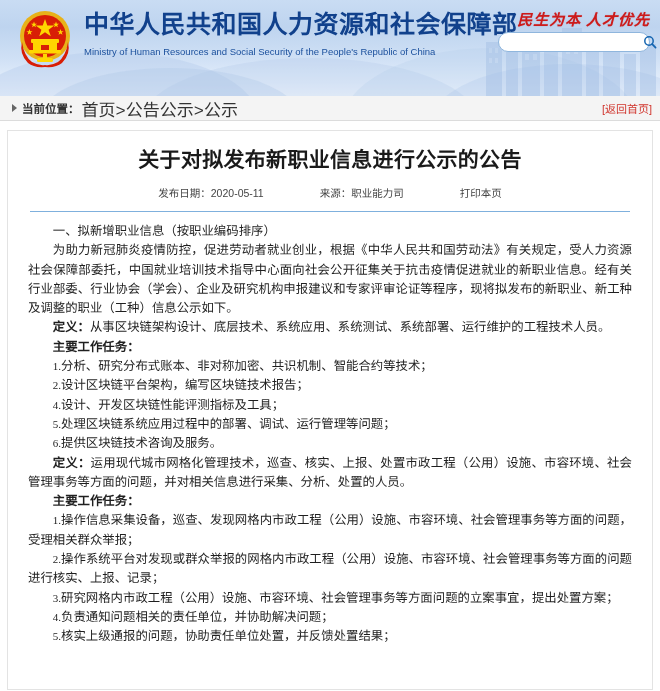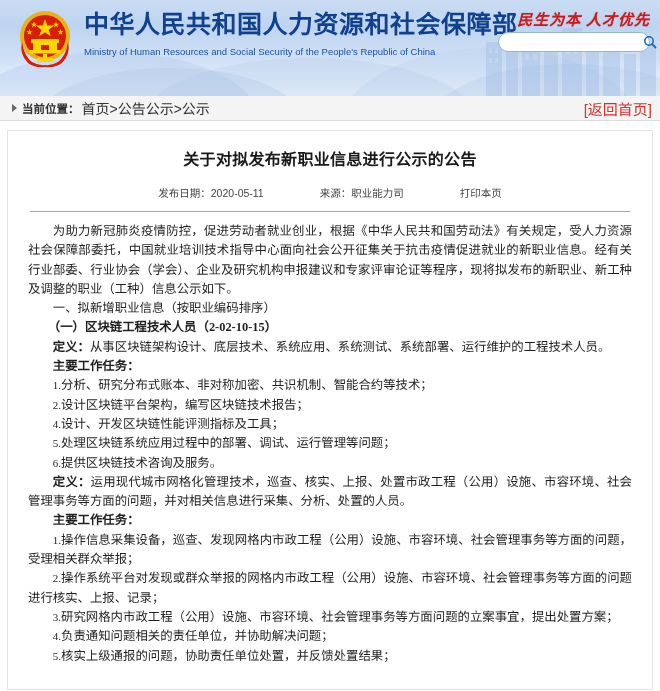--- a/index.html
+++ b/index.html
@@ -132,47 +132,48 @@
     border-bottom: 4px solid transparent;
     margin-right: 5px;
   }
   .crumb-label {
     font-size: 11.5px;
     color: #333;
     font-weight: bold;
     white-space: nowrap;
   }
   .crumb-path {
-    font-size: 14px;
+    font-size: 17px;
     color: #333;
     margin-left: 2px;
     white-space: nowrap;
+    font-family: Liberation Mono, monospace;
   }
   .home-link {
     margin-left: auto;
-    font-size: 15px;
+    font-size: 11px;
     color: #d0342c;
     text-decoration: none;
     white-space: nowrap;
   }
 
   
   .article-card {
     position: relative;
     margin: 9px 7px 0 7px;
     width: 646px;
     background: #ffffff;
     border: 1px solid #e3e3e3;
     min-height: 560px;
     padding: 0;
   }
 
   .art-title {
     text-align: center;
-    font-size: 16px;
+    font-size: 21px;
     font-weight: bold;
     color: #1a1a1a;
     line-height: 24px;
     padding: 17px 40px 0 40px;
     letter-spacing: .3px;
   }
 
   .art-meta {
     display: flex;
     justify-content: center;
@@ -302,23 +303,22 @@
 
   <div class="art-meta">
     <span>发布日期：2020-05-11</span>
     <span>来源：职业能力司</span>
     <a class="print-link" href="#">打印本页</a>
   </div>
 
   <div class="meta-rule"></div>
 
   <div class="art-body" id="article-body">
+      <p class="p-indent">一、拟新增职业信息（按职业编码排序）</p>
       <p class="p-indent">为助力新冠肺炎疫情防控，促进劳动者就业创业，根据《中华人民共和国劳动法》有关规定，受人力资源社会保障部委托，中国就业培训技术指导中心面向社会公开征集关于抗击疫情促进就业的新职业信息。经有关行业部委、行业协会（学会）、企业及研究机构申报建议和专家评审论证等程序，现将拟发布的新职业、新工种及调整的职业（工种）信息公示如下。</p>
-      <p class="p-indent">一、拟新增职业信息（按职业编码排序）</p>
-      <p class="p-sub">（一）区块链工程技术人员（2-02-10-15）</p>
       <p class="p-def"><span class="lead">定义：</span><span>从事区块链架构设计、底层技术、系统应用、系统测试、系统部署、运行维护的工程技术人员。</span></p>
       <p class="p-tasks">主要工作任务：</p>
       <p class="p-item"><span class="num">1.</span><span>分析、研究分布式账本、非对称加密、共识机制、智能合约等技术；</span></p>
       <p class="p-item"><span class="num">2.</span><span>设计区块链平台架构，编写区块链技术报告；</span></p>
       <p class="p-item"><span class="num">4.</span><span>设计、开发区块链性能评测指标及工具；</span></p>
       <p class="p-item"><span class="num">5.</span><span>处理区块链系统应用过程中的部署、调试、运行管理等问题；</span></p>
       <p class="p-item"><span class="num">6.</span><span>提供区块链技术咨询及服务。</span></p>
       <p class="p-def"><span class="lead">定义：</span><span>运用现代城市网格化管理技术，巡查、核实、上报、处置市政工程（公用）设施、市容环境、社会管理事务等方面的问题，并对相关信息进行采集、分析、处置的人员。</span></p>
       <p class="p-tasks">主要工作任务：</p>
       <p class="p-item"><span class="num">1.</span><span>操作信息采集设备，巡查、发现网格内市政工程（公用）设施、市容环境、社会管理事务等方面的问题，受理相关群众举报；</span></p>

